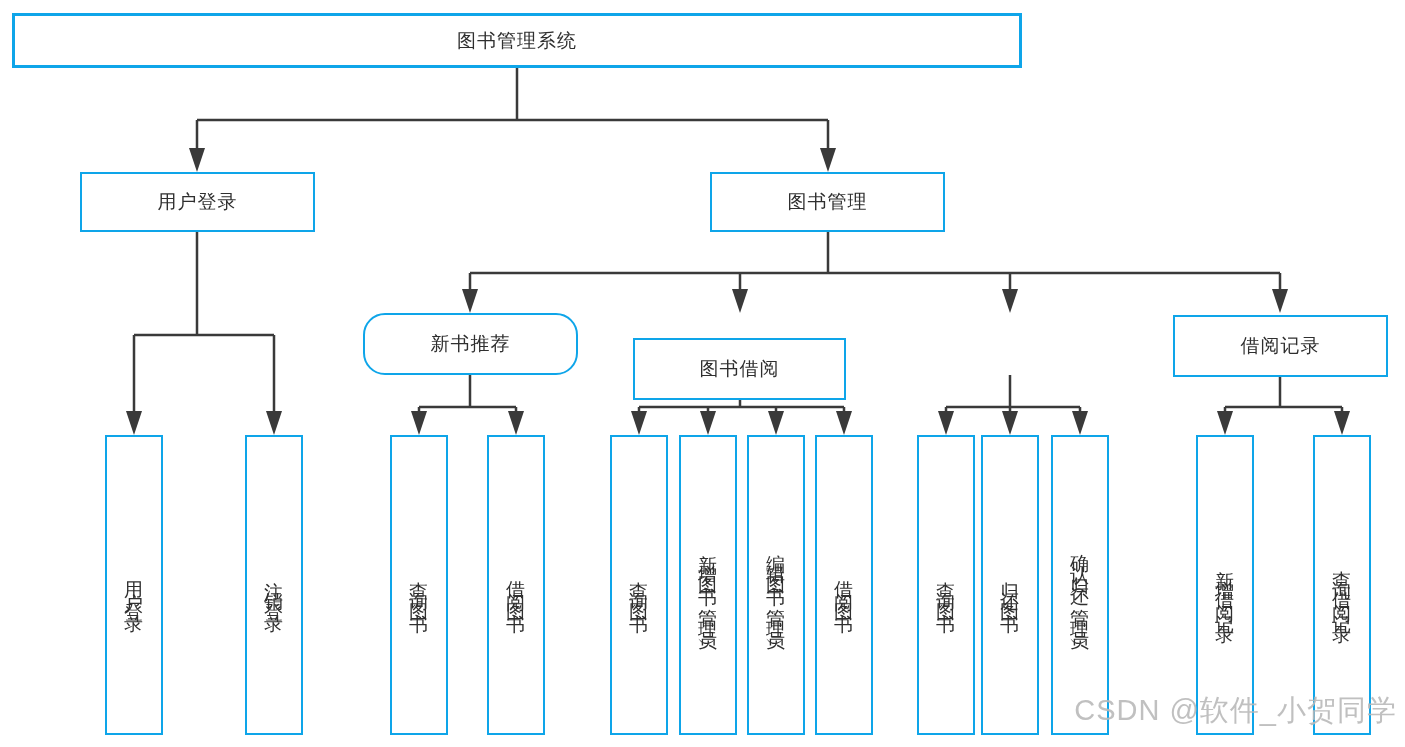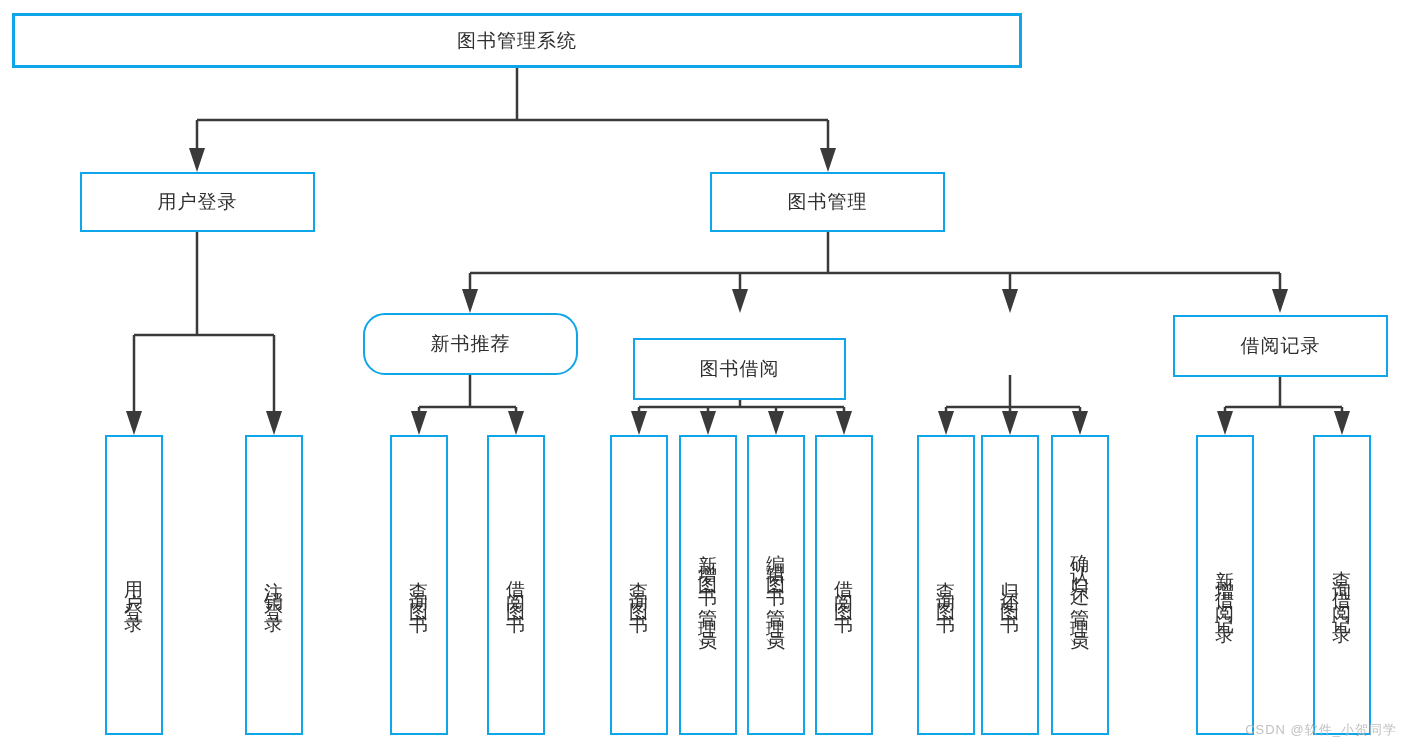--- a/index.html
+++ b/index.html
@@ -40,22 +40,22 @@
     writing-mode: vertical-rl;
     text-orientation: mixed;
     font-size: 19px;
     line-height: 1;
     letter-spacing: 11px;
     padding-top: 6px;
   }
   .watermark {
     position: absolute;
     right: 8px;
-    bottom: 8px;
-    font-size: 13px;
+    bottom: 16px;
+    font-size: 29px;
     color: rgba(185, 185, 185, 0.9);
     letter-spacing: 1px;
     white-space: nowrap;
     z-index: 5;
   }
 </style>
 </head>
 <body>
 
 <div class="canvas">

